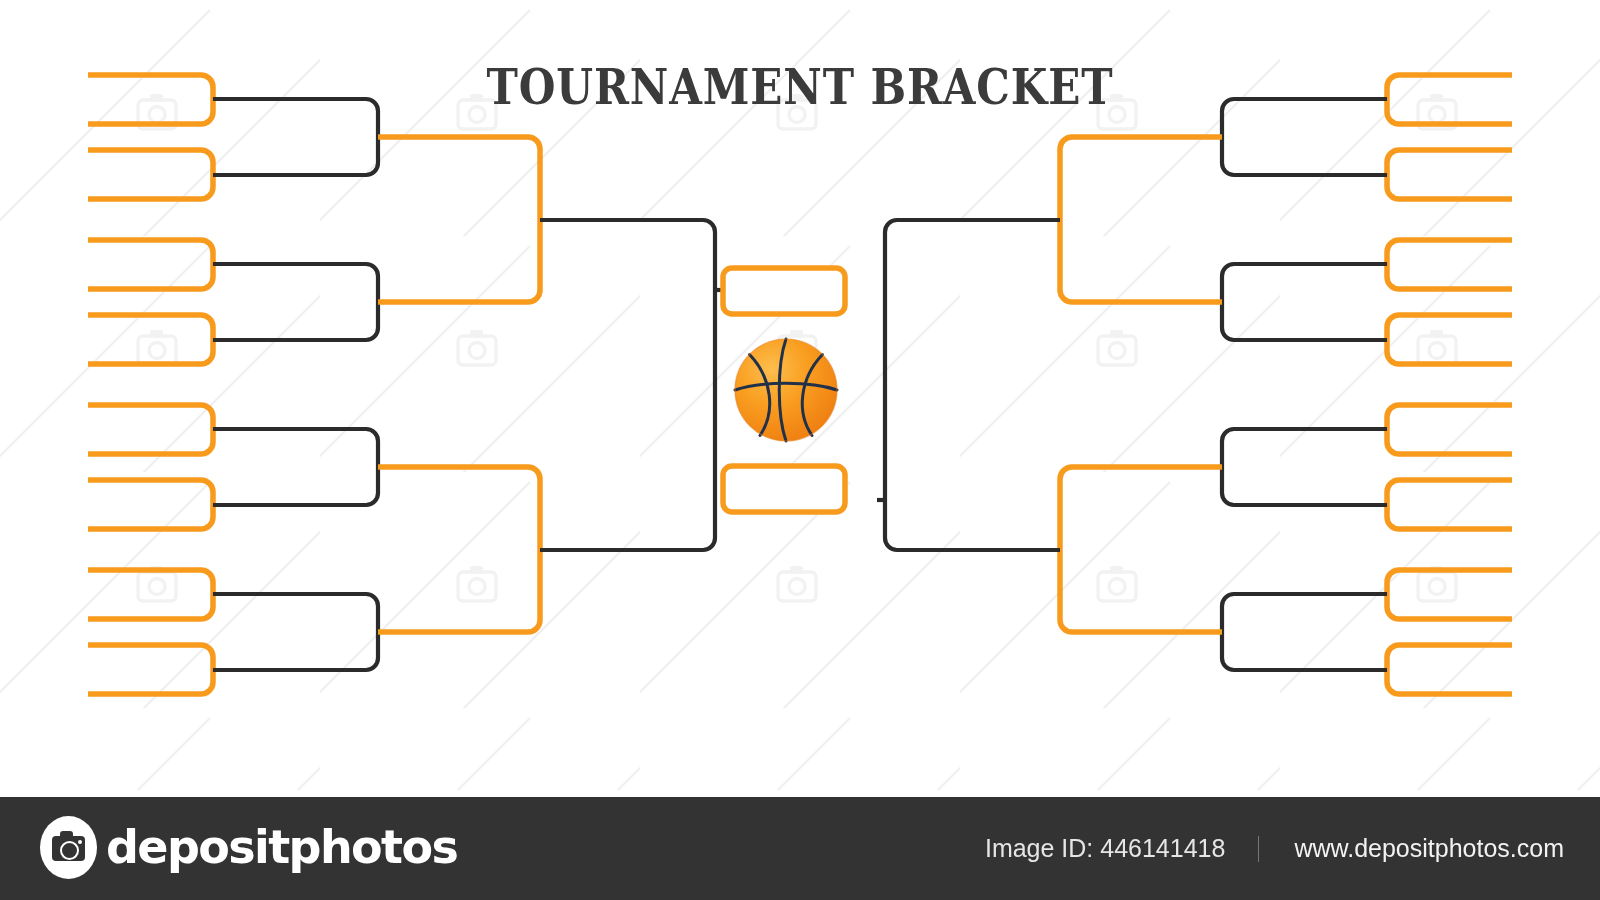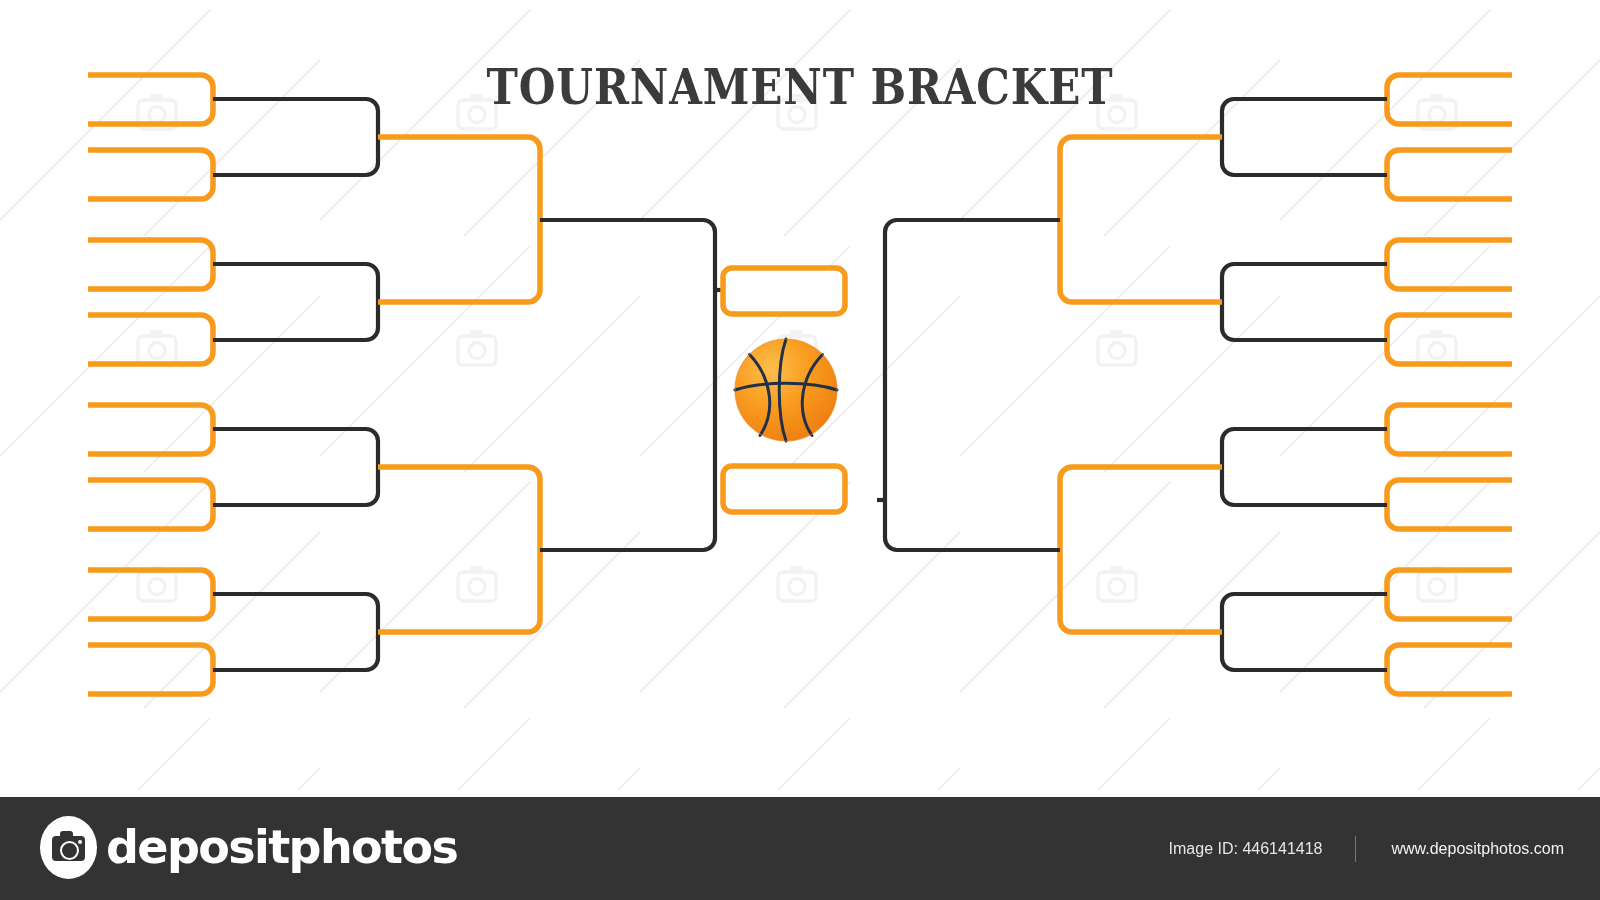--- a/index.html
+++ b/index.html
@@ -62,21 +62,21 @@
   }
   #logo .word{
     color:#ffffff;font-size:46px;font-weight:bold;
     letter-spacing:-1.6px;line-height:1;
     font-family:"DejaVu Sans", sans-serif;
     transform:translateY(-1px);
   }
   #footer-right{
     position:absolute;right:36px;top:0;height:103px;
     display:flex;align-items:center;gap:7px;
-    color:#e9e9e9;font-size:16px;
+    color:#e9e9e9;font-size:25px;
   }
   #footer-right .imgid{padding-right:26px;color:#e6e6e6;white-space:nowrap;}
   #footer-right .sep{width:1px;height:26px;background:#777;}
   #footer-right .url{padding-left:28px;color:#f2f2f2;white-space:nowrap;}
 </style>
 </head>
 <body>
 
 <div id="stage">
 

